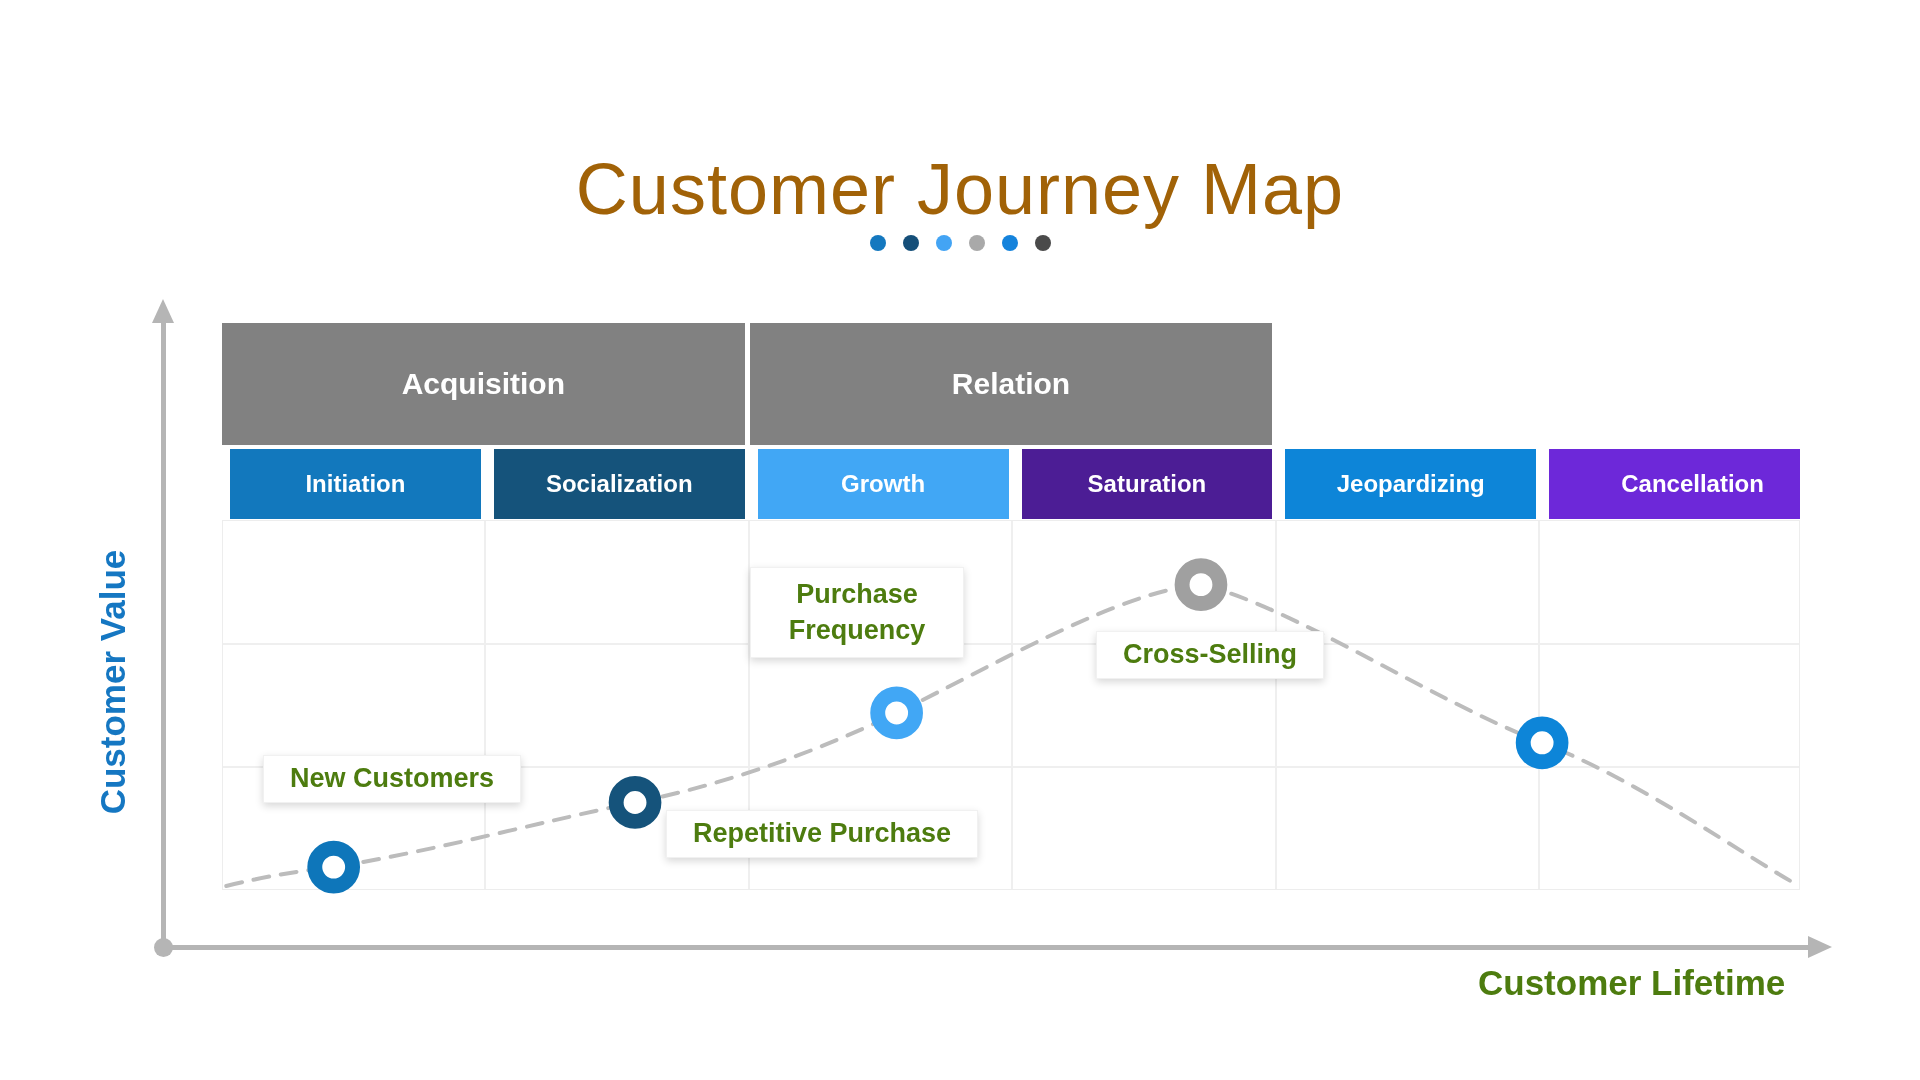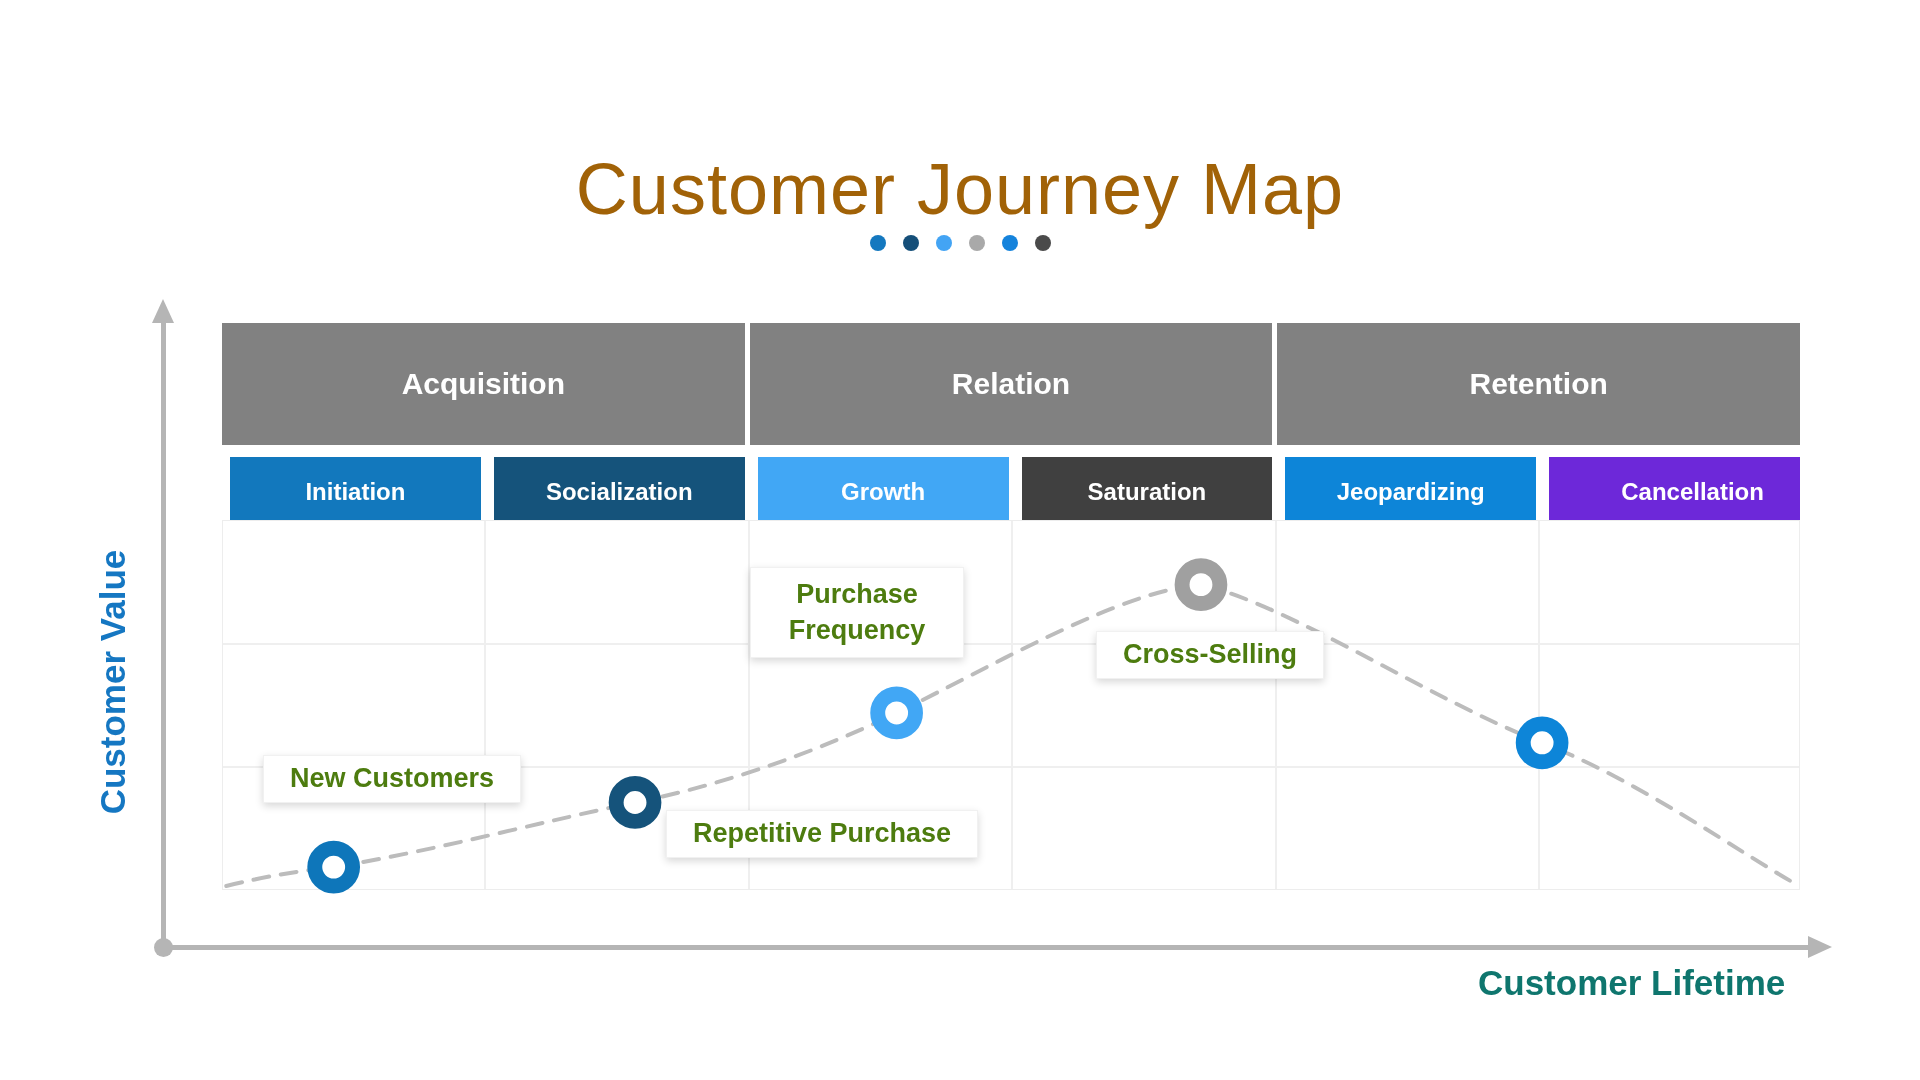--- a/index.html
+++ b/index.html
@@ -36,25 +36,25 @@
     position:absolute;left:154px;top:938px;width:19px;height:19px;
     border-radius:50%;background:#b5b5b5;
   }
   .y-axis-label{
     position:absolute;left:-37px;top:662px;width:300px;height:40px;
     text-align:center;font-size:35px;font-weight:700;color:#1577c2;
     transform:rotate(-90deg);
   }
   .x-axis-label{
     position:absolute;left:1478px;top:963px;
-    font-size:35px;font-weight:700;color:#0f766e;
+    font-size:35px;font-weight:700;color:#4d7c0f;
   }
   
   .stage-table{position:absolute;left:222px;top:323px;width:1578px;}
-  .phase-row{display:grid;grid-template-columns:repeat(3,1fr);gap:5px;margin-bottom:12px;border-radius:23px;}
+  .phase-row{display:grid;grid-template-columns:repeat(3,1fr);gap:5px;margin-bottom:4px;border-radius:23px;}
   .phase-cell{
     height:122px;display:flex;align-items:center;justify-content:center;
     color:#ffffff;font-size:30px;font-weight:700;
   }
   .sub-row{display:grid;grid-template-columns:repeat(6,1fr);gap:5px;}
   .sub-cell{
     height:70px;display:flex;align-items:center;justify-content:center;
     color:#ffffff;font-size:24px;font-weight:700;margin-left:8px;
   }
   
@@ -95,27 +95,26 @@
   <div class="y-arrow" style="border-bottom-color: rgb(181, 181, 181);"></div>
   <div class="x-arrow" style="border-left-color: rgb(181, 181, 181);"></div>
   <div class="origin-dot" style="background: rgb(181, 181, 181);"></div>
   <div class="y-axis-label">Customer Value</div>
   <div class="x-axis-label">Customer Lifetime</div>
 
   <div class="stage-table">
     <div class="phase-row">
       <div class="phase-cell" style="background: rgb(129, 129, 129);">Acquisition</div>
       <div class="phase-cell" style="background: rgb(129, 129, 129);">Relation</div>
-      <div class="phase-cell" style="background: rgb(129, 129, 129);">Retention</div>
     </div>
     <div class="sub-row">
       <div class="sub-cell" style="background: rgb(18, 120, 189);">Initiation</div>
       <div class="sub-cell" style="background: rgb(21, 83, 123);">Socialization</div>
       <div class="sub-cell" style="background: rgb(65, 167, 245);">Growth</div>
-      <div class="sub-cell" style="background: #404040;">Saturation</div>
+      <div class="sub-cell" style="background: #4c1d95;">Saturation</div>
       <div class="sub-cell" style="background: rgb(13, 133, 216);">Jeopardizing</div>
       <div class="sub-cell" style="background: #6d28d9; padding-left: 36px;">Cancellation</div>
     </div>
   </div>
 
   <div class="plot">
     <div class="hgrid" style="top:122px;"></div>
     <div class="hgrid" style="top:245px;"></div>
     <div class="vgrid" style="left:261px;"></div>
     <div class="vgrid" style="left:525px;"></div>

